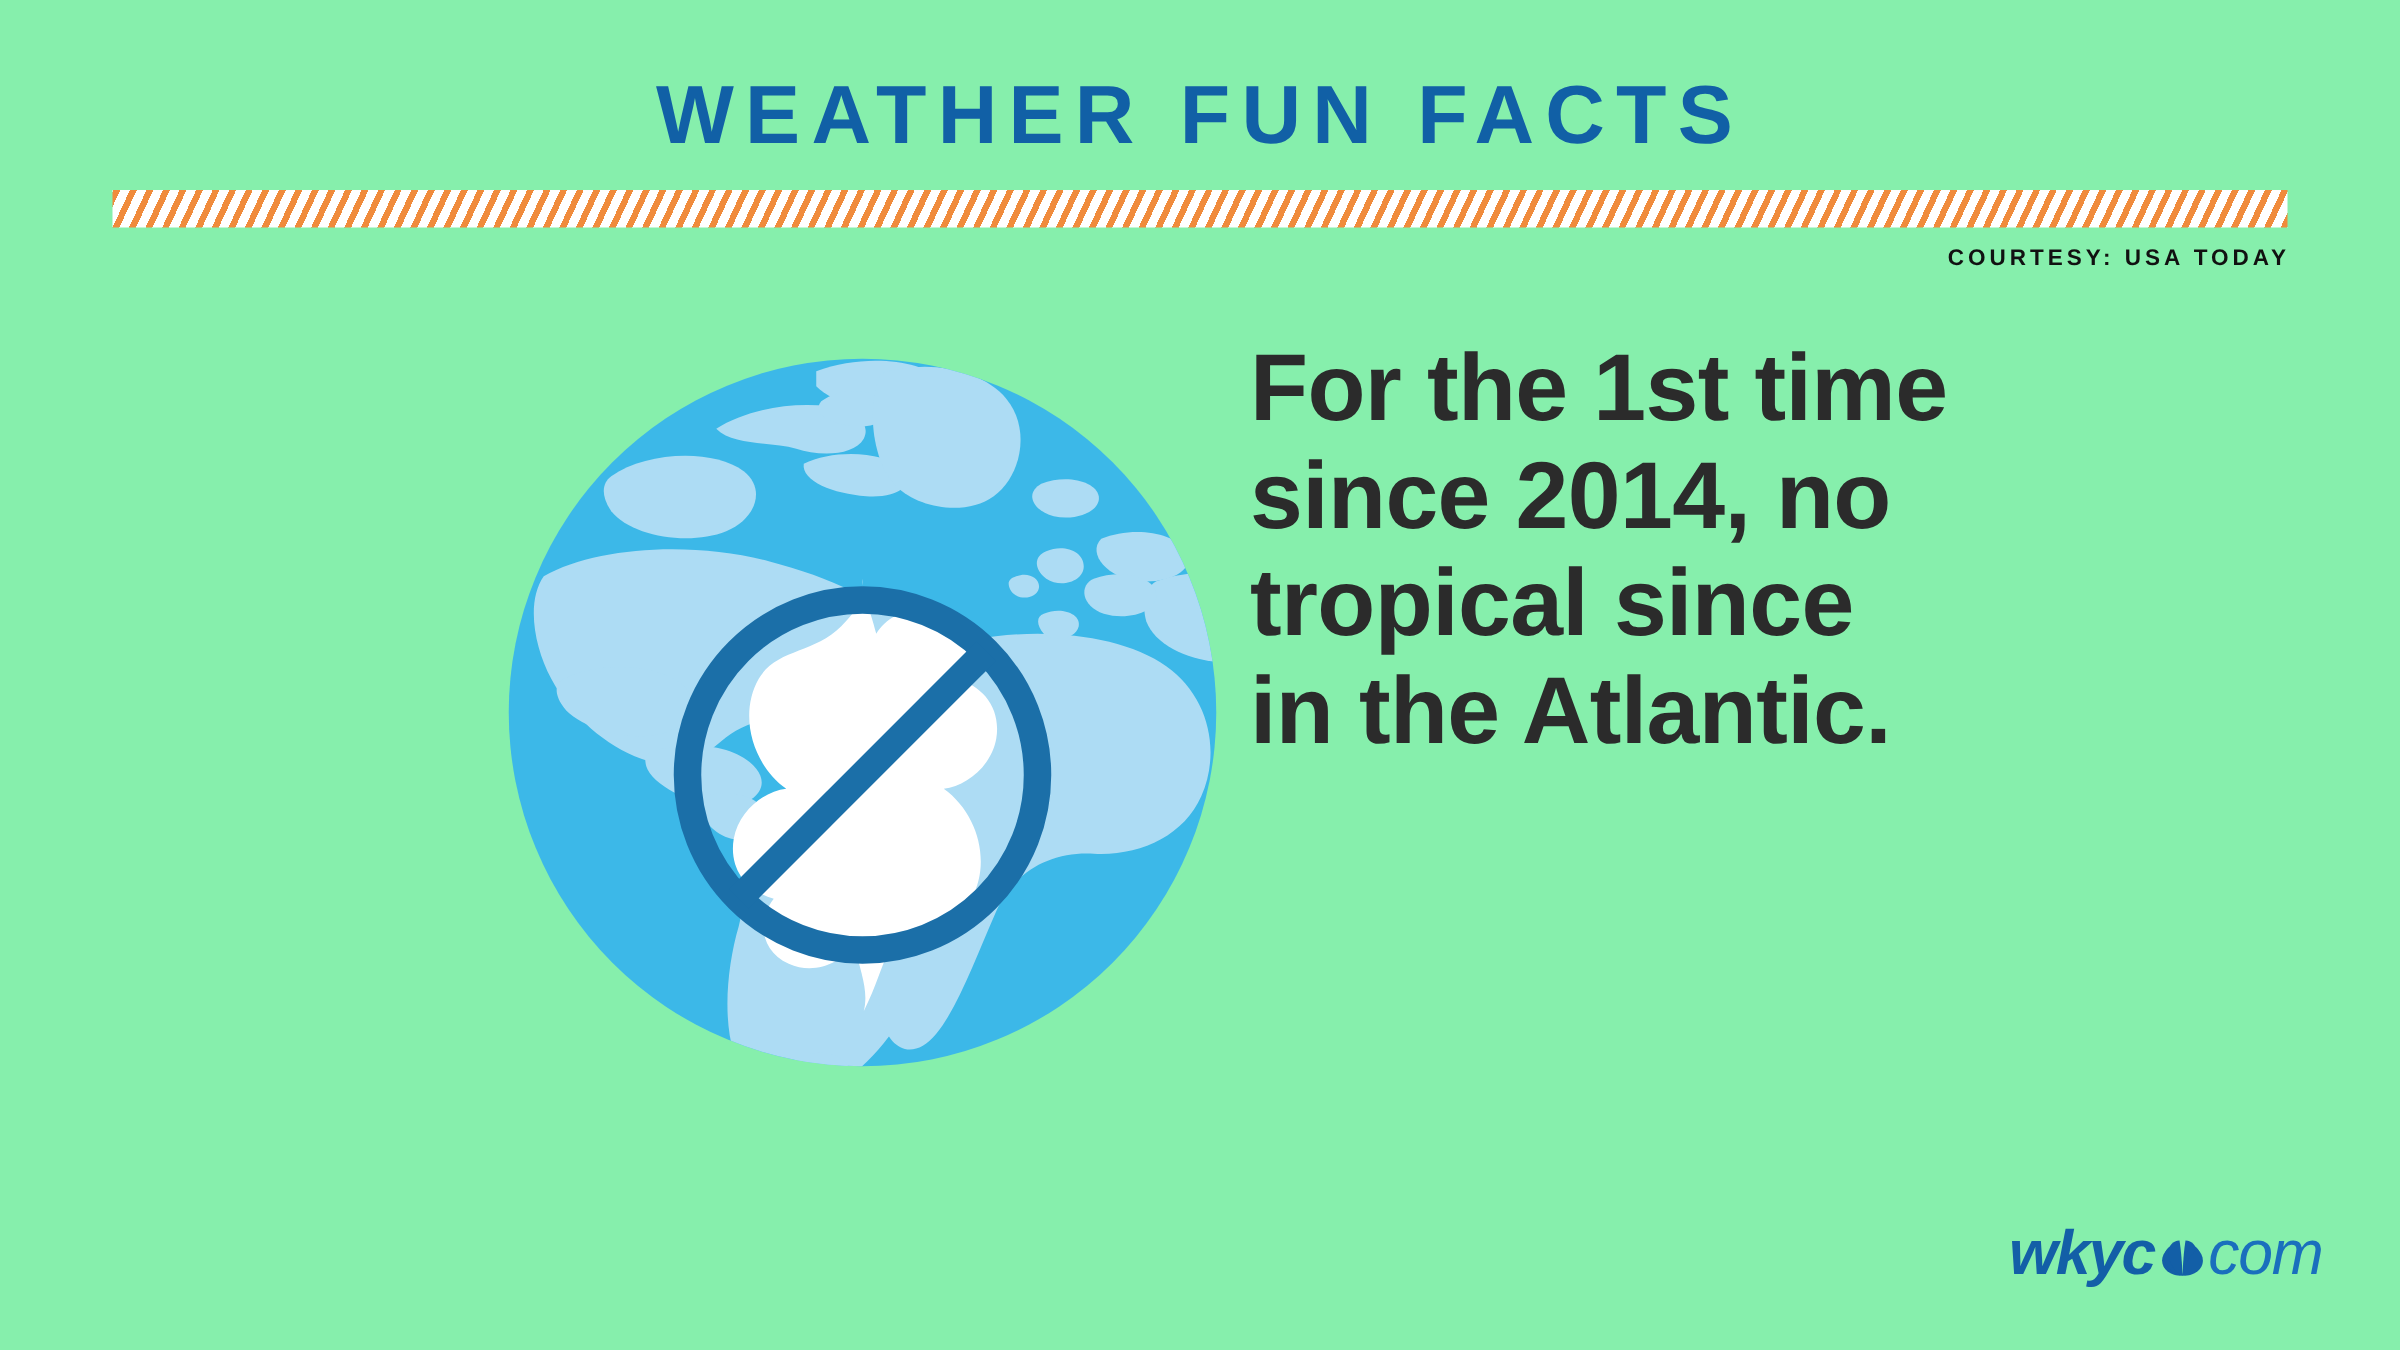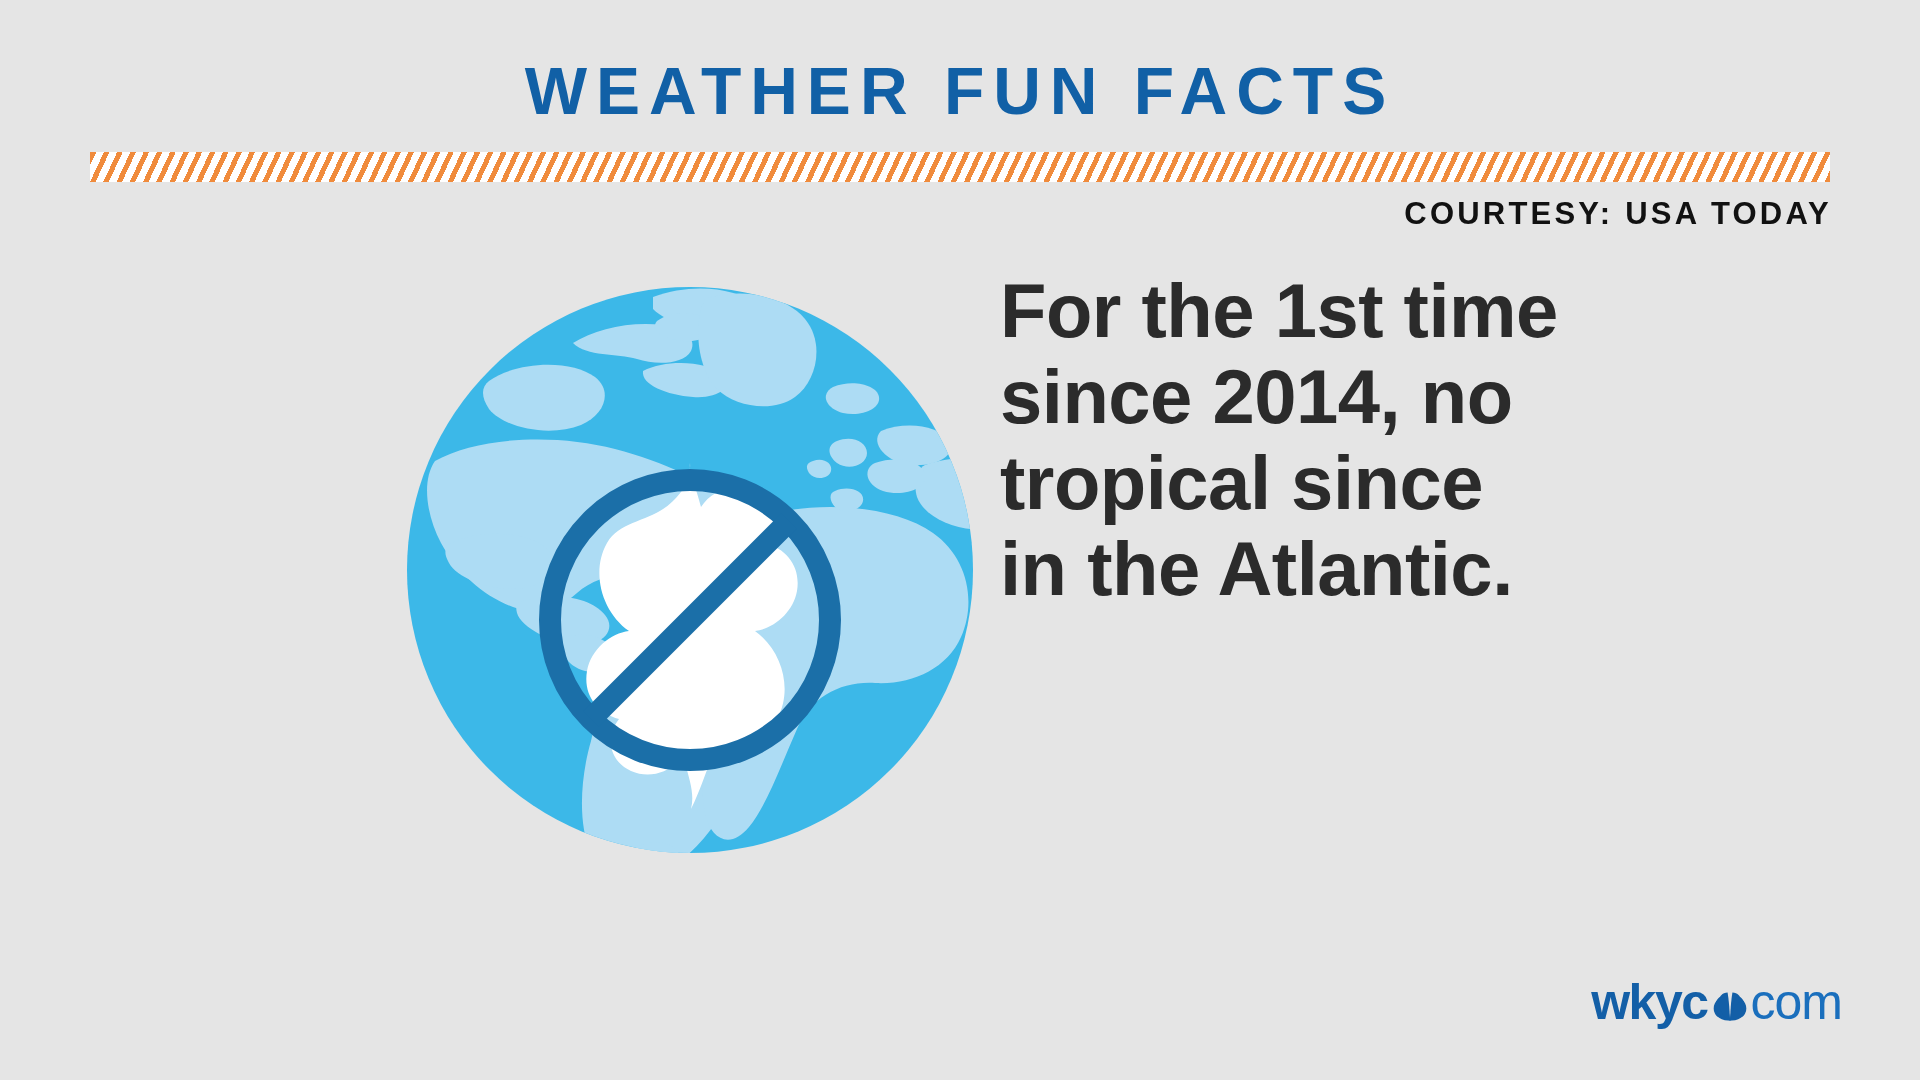--- a/index.html
+++ b/index.html
@@ -11,21 +11,21 @@
     width: 1920px;
     height: 1080px;
     overflow: hidden;
     font-family: "Liberation Sans", sans-serif;
     position: relative;
   }
 
   .canvas {
     position: absolute;
     inset: 0;
-    background: #e5e5e5;
+    background: #86efac;
   }
 
   
   .header-title {
     position: absolute;
     left: 0;
     top: 58px;
     width: 1920px;
     text-align: center;
     font-size: 66px;
@@ -49,21 +49,21 @@
       #f08b3c 5px,
       #ffffff 5px,
       #ffffff 12px
     );
   }
 
   .courtesy {
     position: absolute;
     right: 88px;
     top: 196px;
-    font-size: 31px;
+    font-size: 18px;
     font-weight: 700;
     letter-spacing: 3.2px;
     color: #111111;
     white-space: nowrap;
   }
 
   
   .globe-wrap {
     position: absolute;
     left: 405px;
@@ -83,25 +83,26 @@
     line-height: 1.13;
     font-weight: 700;
     color: #2b2b2b;
     letter-spacing: -0.5px;
   }
   .fact-text .line { display: block; white-space: nowrap; }
 
   
   .logo {
     position: absolute;
-    right: 78px;
+    right: 62px;
     bottom: 52px;
     display: flex;
     align-items: center;
     height: 52px;
+    font-style: italic;
   }
   .logo-wkyc {
     font-size: 50px;
     font-weight: 700;
     color: #135fa7;
     letter-spacing: -1.5px;
     line-height: 1;
   }
   .logo-peacock {
     width: 40px;

